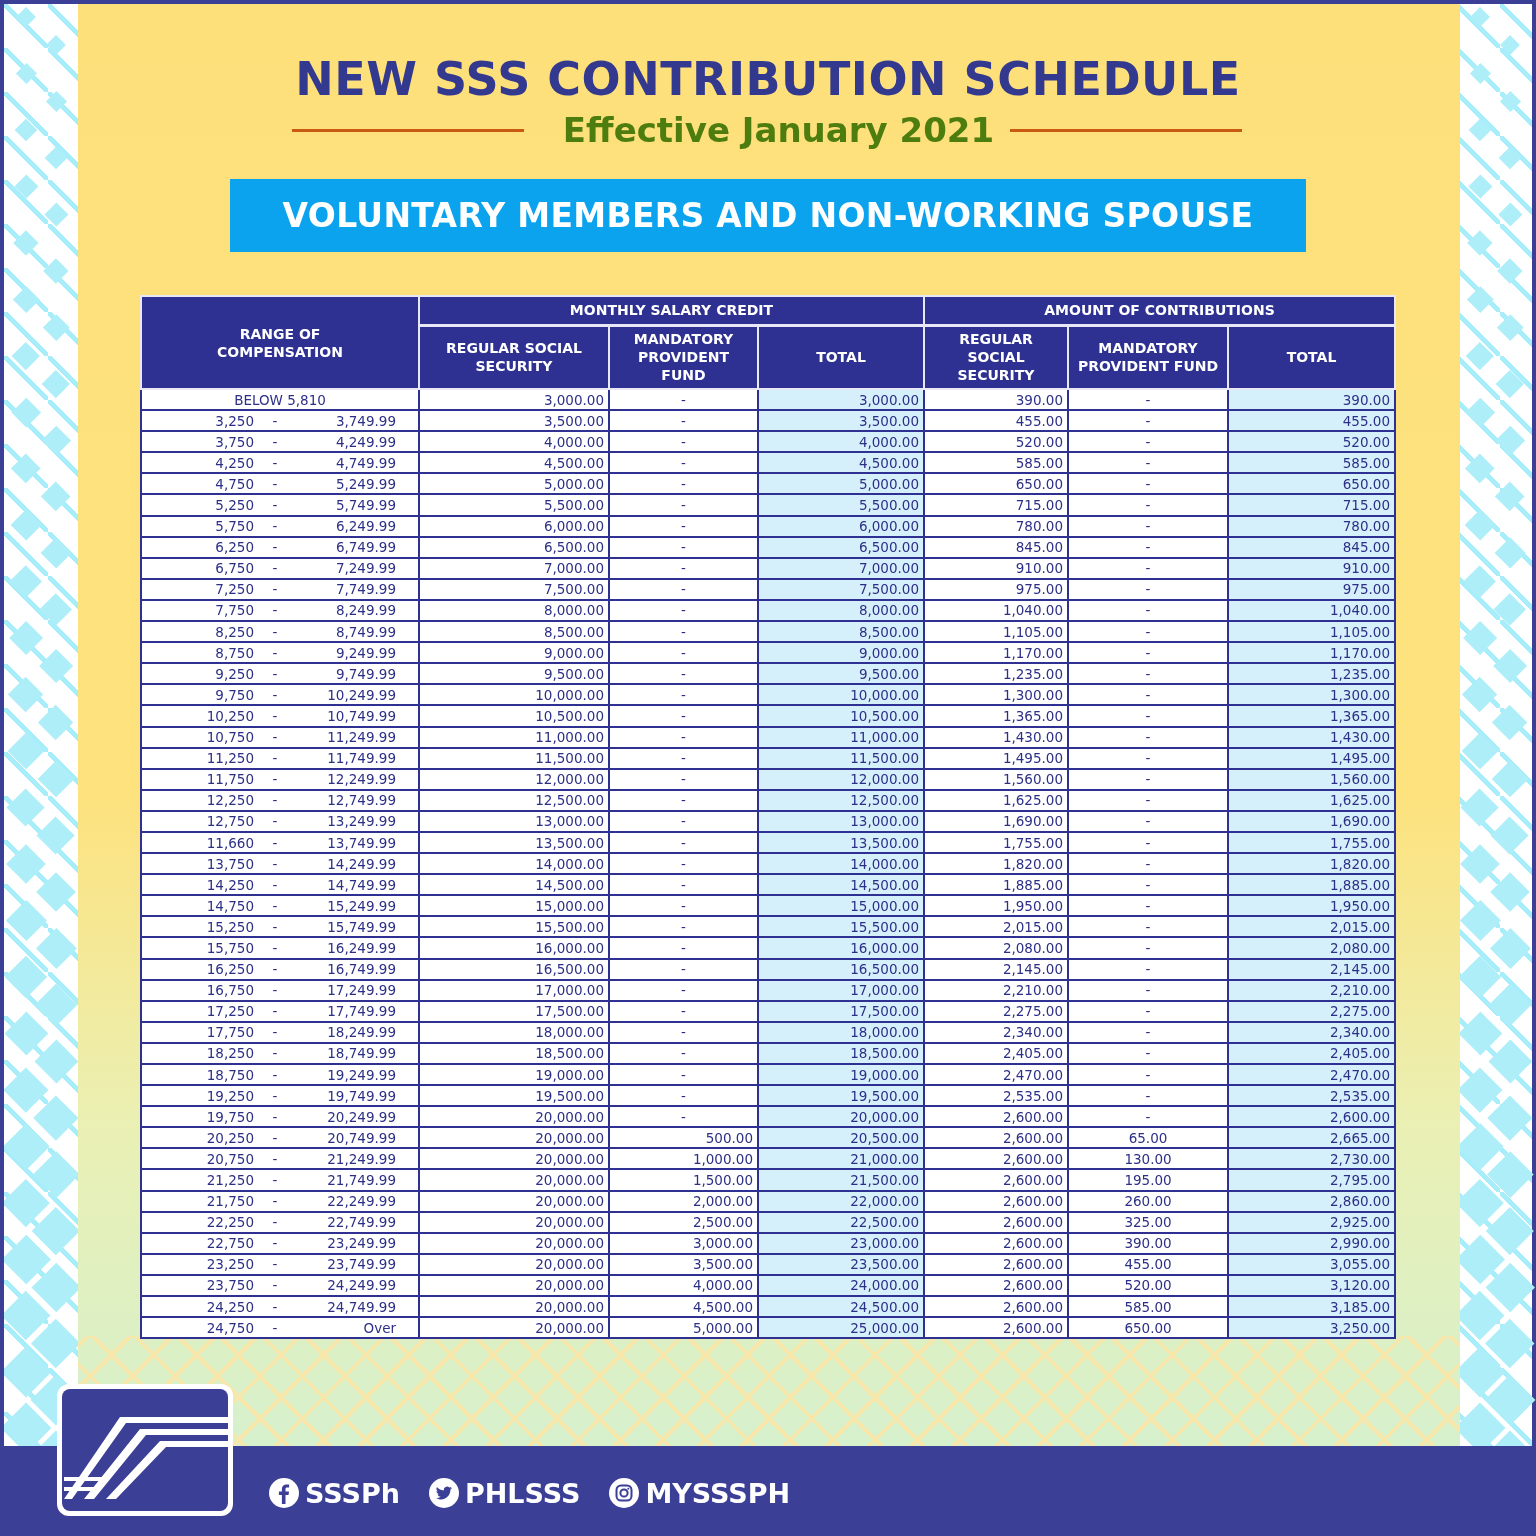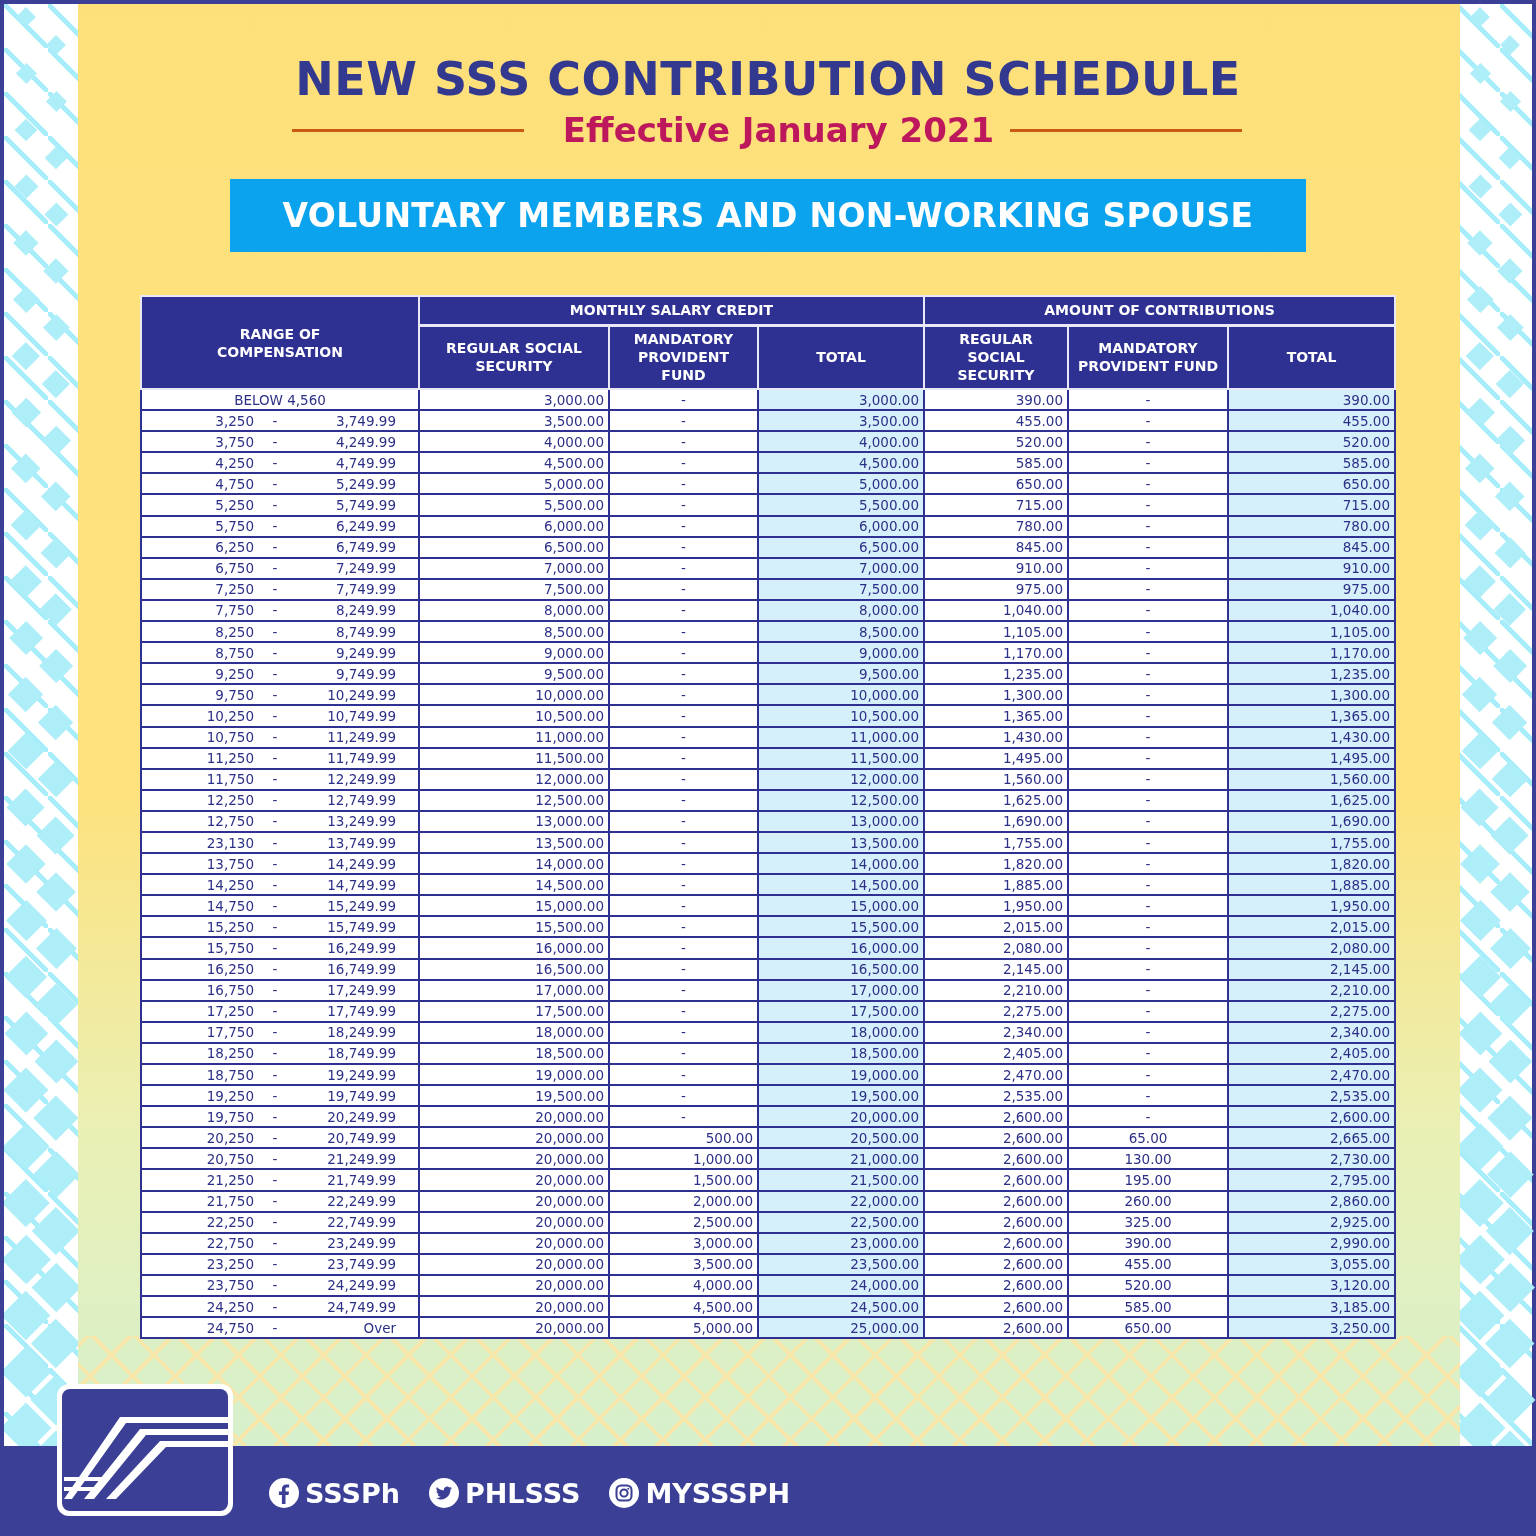--- a/index.html
+++ b/index.html
@@ -39,21 +39,21 @@
     font-family: "DejaVu Sans", sans-serif; font-weight: bold; font-size: 46px;
     color: #33398f; letter-spacing: 0.5px;
   }
   .subtitle-row {
     position: absolute; top: 108px; left: 292px; width: 950px; height: 44px;
     display: flex; align-items: center; justify-content: center; gap: 16px;
   }
   .subtitle-row .rule { flex: 1; height: 3px; background: #c95a12; }
   .subtitle {
     font-family: "DejaVu Sans", sans-serif; font-weight: bold; font-size: 34px;
-    color: #be185d; white-space: nowrap; margin-left: 23px;
+    color: #4d7c0f; white-space: nowrap; margin-left: 23px;
   }
   .banner {
     position: absolute; top: 179px; left: 230px; width: 1076px; height: 73px;
     background: #0ba3ee; color: #fff; display: flex; align-items: center; justify-content: center;
     font-family: "DejaVu Sans", sans-serif; font-weight: bold; font-size: 33px; letter-spacing: 0.3px;
   }
   table.sched {
     position: absolute; top: 295px; left: 140px; width: 1254px;
     border-collapse: collapse; table-layout: fixed;
     font-family: "DejaVu Sans", sans-serif; color: #2c2f86;
@@ -247,21 +247,21 @@
       <th class="sub">TOTAL</th>
       <th class="sub" style="padding:0 26px">REGULAR SOCIAL SECURITY</th>
       <th class="sub">MANDATORY PROVIDENT FUND</th>
       <th class="sub">TOTAL</th>
     </tr>
   </thead>
   <tbody id="tbody">
       <tr>
         <td class="range">
           <div class="range-wrap">
-            <span class="r-below">BELOW 4,560</span>
+            <span class="r-below">BELOW 5,810</span>
           </div>
         </td>
         <td class="c-msc-rss">3,000.00</td>
         <td class="c-msc-mpf dash">-</td>
         <td class="c-msc-tot shade">3,000.00</td>
         <td class="c-con-rss">390.00</td>
         <td class="c-con-mpf dash">-</td>
         <td class="c-con-tot shade">390.00</td>
       </tr>
       <tr>
@@ -560,21 +560,21 @@
         <td class="c-msc-rss">13,000.00</td>
         <td class="c-msc-mpf dash">-</td>
         <td class="c-msc-tot shade">13,000.00</td>
         <td class="c-con-rss">1,690.00</td>
         <td class="c-con-mpf dash">-</td>
         <td class="c-con-tot shade">1,690.00</td>
       </tr>
       <tr>
         <td class="range">
           <div class="range-wrap">
-            <span class="r-from">23,130</span>
+            <span class="r-from">11,660</span>
             <span class="r-dash">-</span>
             <span class="r-to">13,749.99</span>
           </div>
         </td>
         <td class="c-msc-rss">13,500.00</td>
         <td class="c-msc-mpf dash">-</td>
         <td class="c-msc-tot shade">13,500.00</td>
         <td class="c-con-rss">1,755.00</td>
         <td class="c-con-mpf dash">-</td>
         <td class="c-con-tot shade">1,755.00</td>

